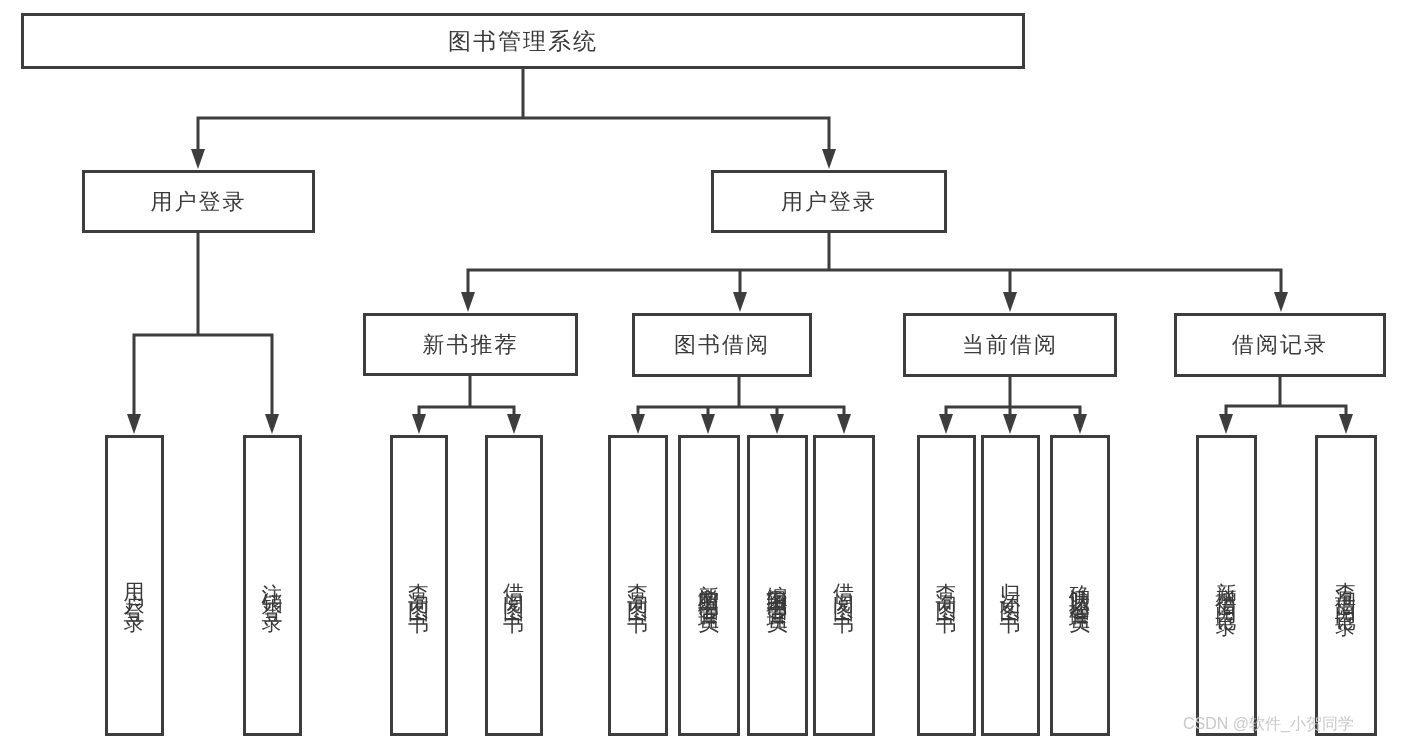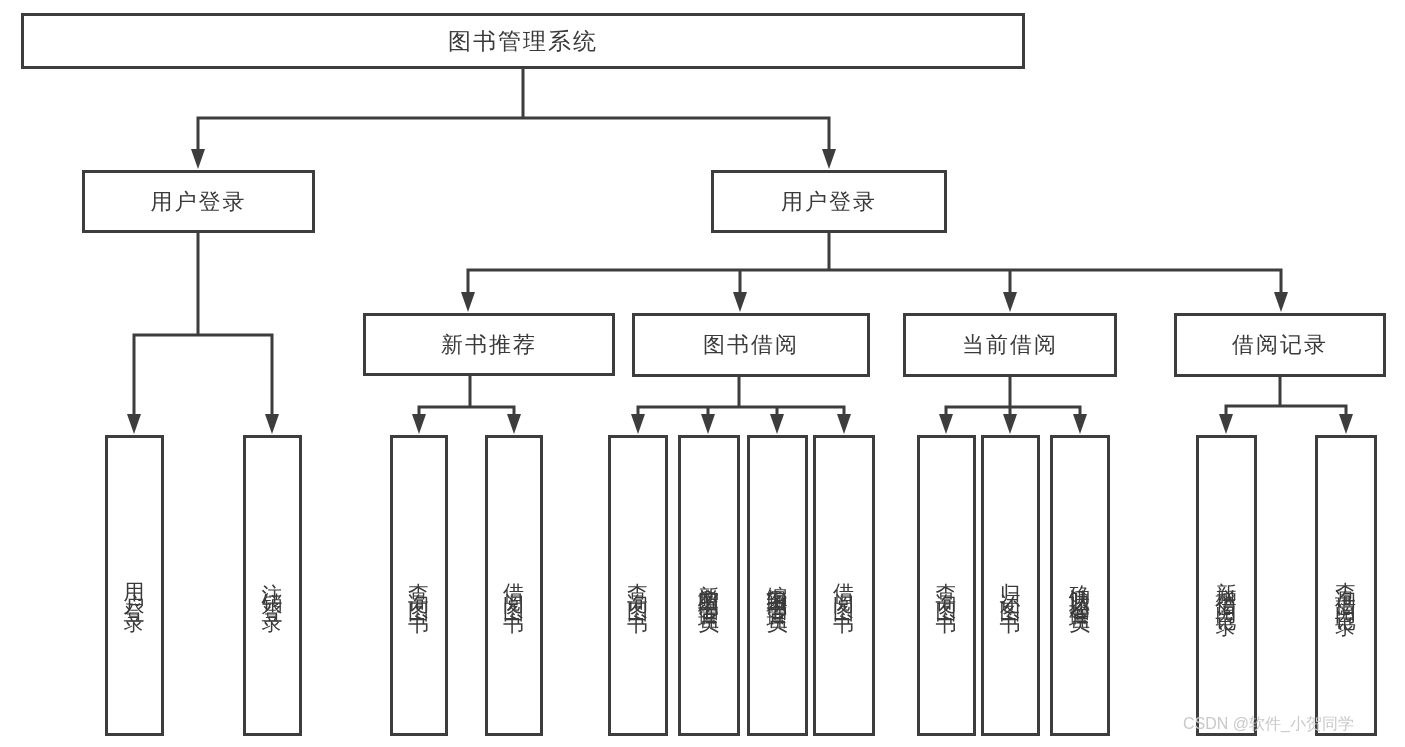--- a/index.html
+++ b/index.html
@@ -103,24 +103,24 @@
     <span class="hlabel">图书管理系统</span>
   </div>
 
   <div class="node" style="left:82px;top:170px;width:233px;height:63px">
     <span class="hlabel">用户登录</span>
   </div>
   <div class="node" style="left:711px;top:170px;width:236px;height:63px">
     <span class="hlabel">用户登录</span>
   </div>
 
-  <div class="node" style="left:363px;top:313px;width:252px;height:63px">
+  <div class="node" style="left:363px;top:313px;width:215px;height:63px">
     <span class="hlabel">新书推荐</span>
   </div>
-  <div class="node" style="left:632px;top:313px;width:238px;height:64px">
+  <div class="node" style="left:632px;top:313px;width:180px;height:64px">
     <span class="hlabel">图书借阅</span>
   </div>
   <div class="node" style="left:903px;top:313px;width:214px;height:64px">
     <span class="hlabel">当前借阅</span>
   </div>
   <div class="node" style="left:1174px;top:313px;width:212px;height:64px">
     <span class="hlabel">借阅记录</span>
   </div>
 
   <div class="node leaf-short" style="left:105px;top:435px;width:59px;height:301px">

